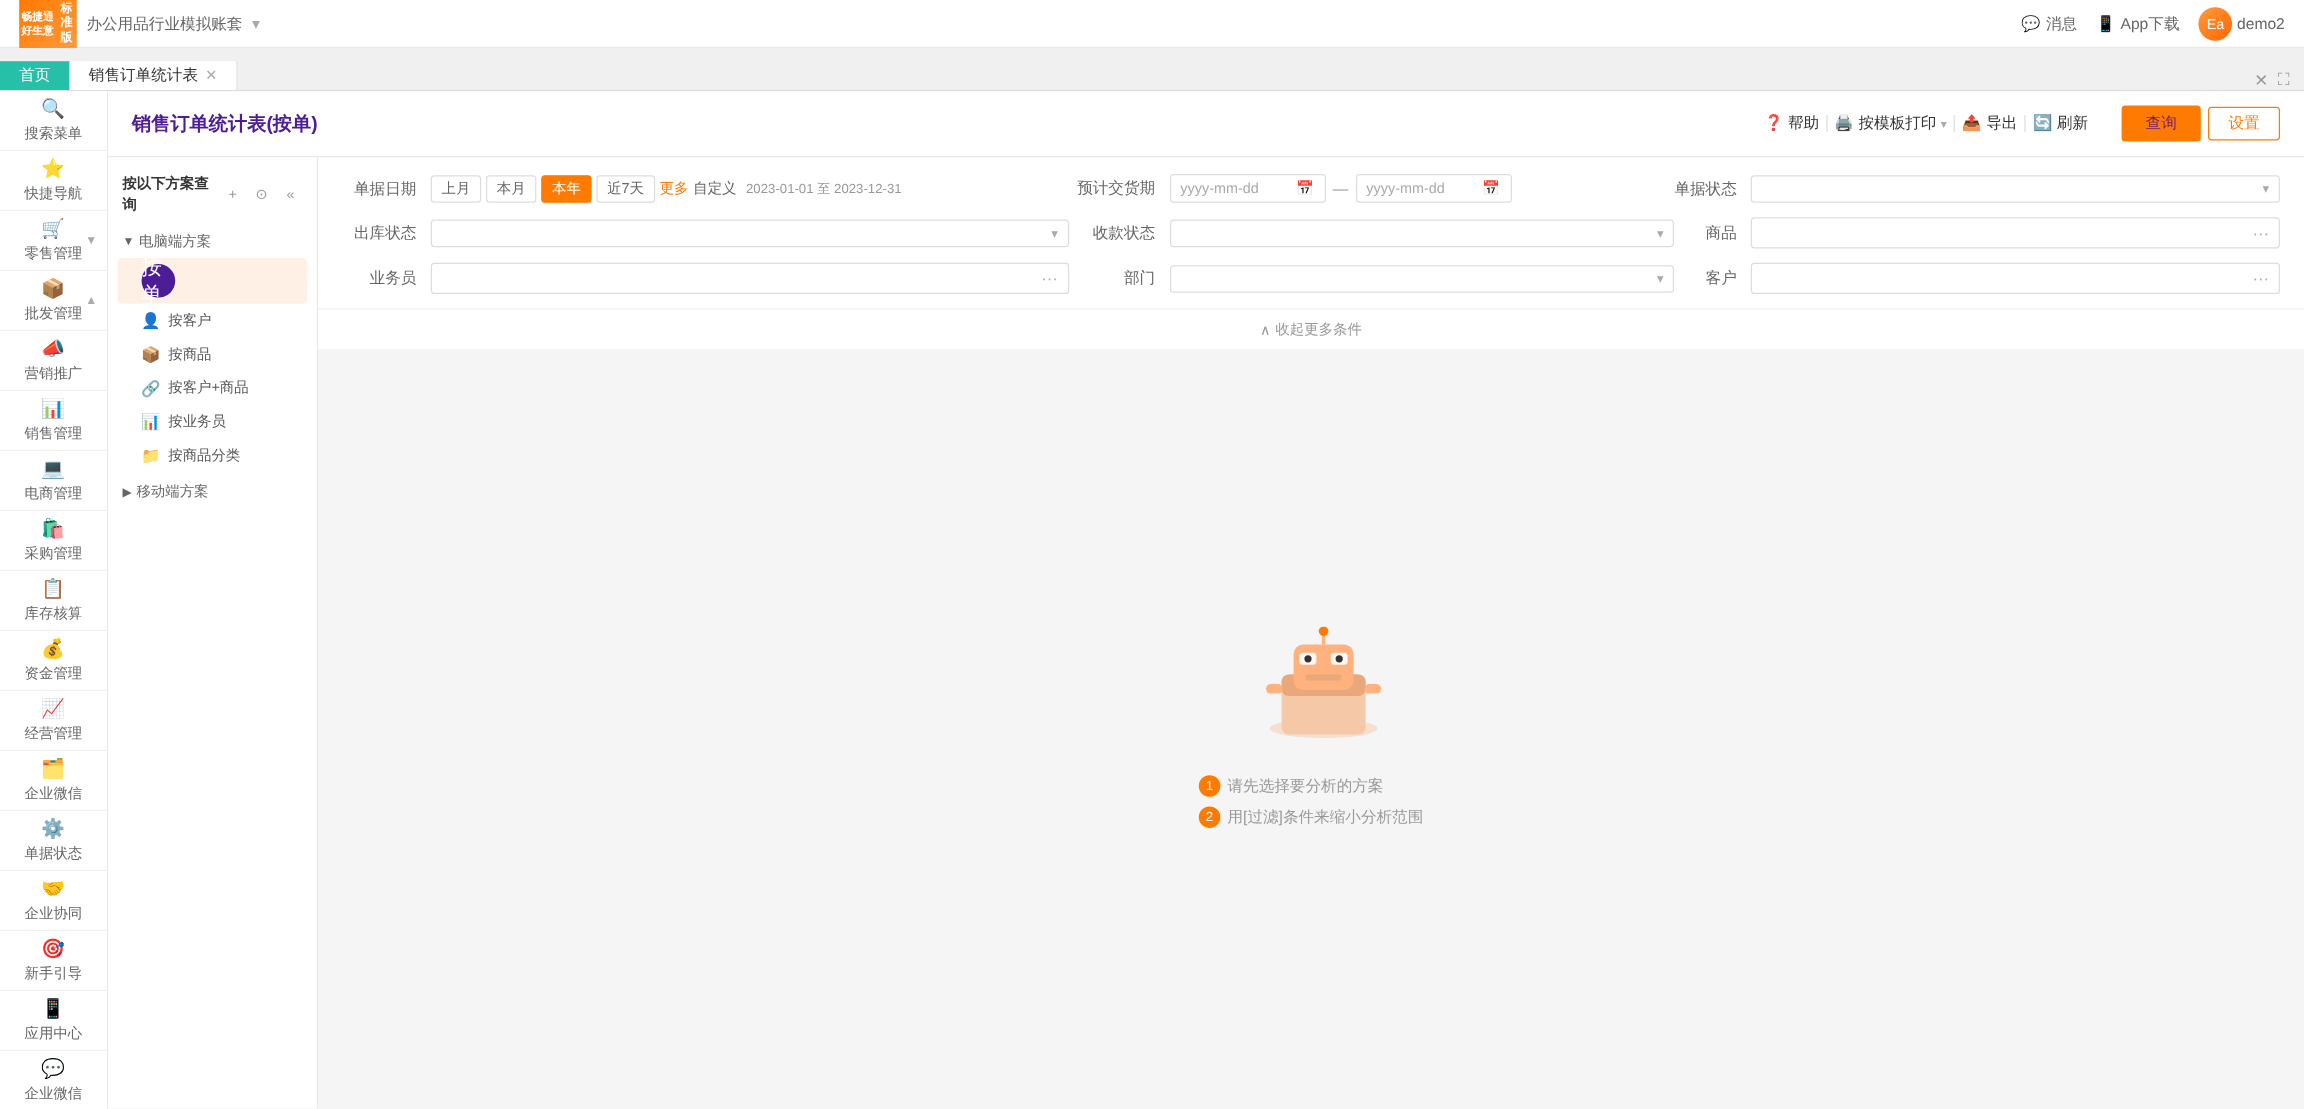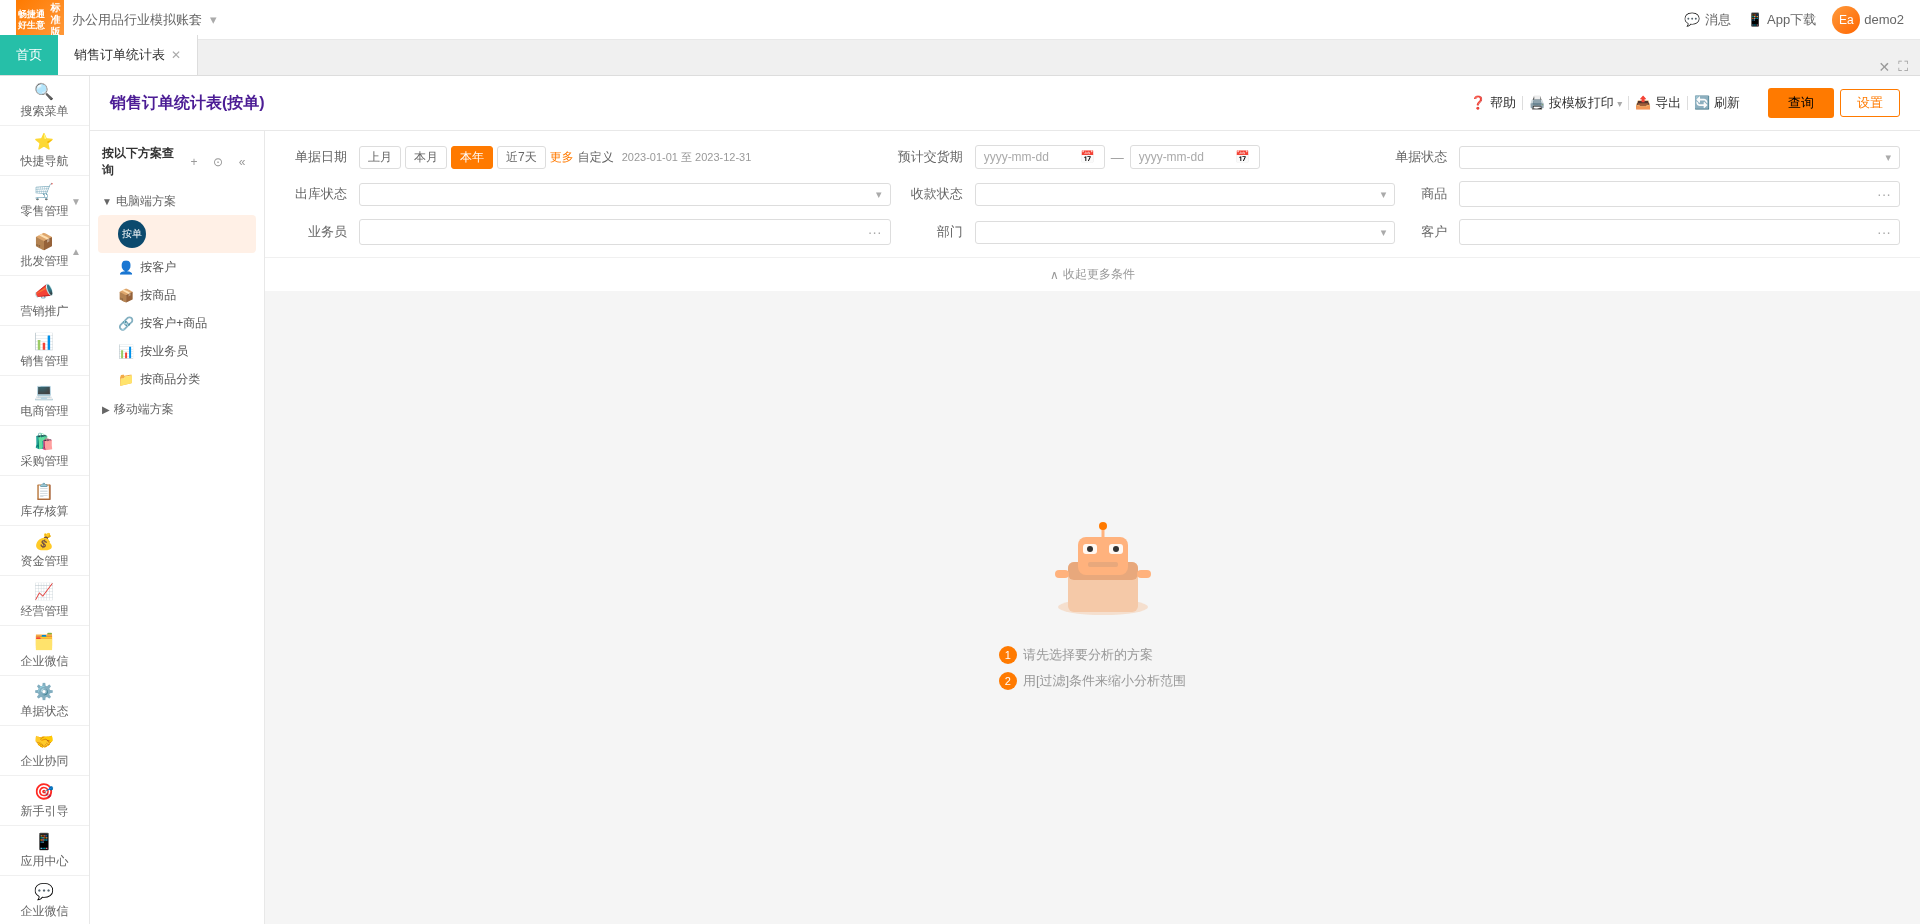--- a/index.html
+++ b/index.html
@@ -29,21 +29,21 @@
     
     .tabbar {
       height: 36px;
       background: #f0f0f0;
       display: flex;
       align-items: flex-end;
       padding: 0 0 0 0;
       border-bottom: 1px solid #ddd;
     }
     .tab-item {
-      height: 40px; padding: 0 16px;
+      height: 24px; padding: 0 16px;
       display: flex; align-items: center; gap: 6px;
       background: #f0f0f0; color: #666; font-size: 13px;
       border-right: 1px solid #ddd; cursor: pointer;
     }
     .tab-item.active { background: #fff; color: #333; border-bottom: none; }
     .tab-item.home { background: #26bfa8; color: #fff; border: none; }
 
     
     .main-layout { display: flex; height: calc(924px - 76px); }
 
@@ -65,21 +65,21 @@
     .content-area { flex: 1; overflow: hidden; display: flex; flex-direction: column; }
 
     
     .page-header {
       background: #fff; padding: 12px 20px 0 20px;
       border-bottom: 1px solid #e8e8e8;
       display: flex; align-items: center; justify-content: space-between;
     }
     .page-title { font-size: 16px; font-weight: bold; color: #4c1d95; padding-bottom: 12px; }
     .query-btn {
-      background: #ff7a00; color: #000000; border: none;
+      background: #ff7a00; color: #701a75; border: none;
       padding: 6px 20px; border-radius: 3px; cursor: pointer; font-size: 13px;
     }
     .settings-btn {
       background: #fff; color: #ff7a00; border: 1px solid #ff7a00;
       padding: 4px 16px; border-radius: 3px; cursor: pointer; font-size: 13px;
     }
 
     
     .inner-layout { display: flex; flex: 1; overflow: hidden; }
 
@@ -99,23 +99,23 @@
     .tree-section { padding: 0 8px; }
     .tree-group-label { display: flex; align-items: center; gap: 4px; padding: 4px 4px; font-size: 12px; color: #666; cursor: pointer; }
     .tree-group-label .tree-arrow { font-size: 10px; }
     .tree-item {
       display: flex; align-items: center; gap: 6px;
       padding: 5px 8px 5px 20px; font-size: 12px; color: #555;
       cursor: pointer; border-radius: 4px; margin: 1px 0;
     }
     .tree-item.active { background: #fff0e6; color: #ff7a00; }
     .tree-active-dot {
-      width: 28px; height: 28px; background: #0c4a6e; border-radius: 50%;
+      width: 28px; height: 28px; background: #4c1d95; border-radius: 50%;
       display: flex; align-items: center; justify-content: center;
-      color: #fff; font-size: 10px; flex-shrink: 0;
+      color: #fff; font-size: 17px; flex-shrink: 0;
     }
     .filter-label { width: 70px; color: #666; font-size: 13px; flex-shrink: 0; text-align: right; padding-right: 8px; }
 
     
     .date-quick { display: flex; gap: 4px; align-items: center; }
     .dq-btn { padding: 2px 8px; border: 1px solid #ddd; border-radius: 3px; font-size: 12px; color: #666; cursor: pointer; background: #fff; }
     .dq-btn.active { background: #ff7a00; color: #fff; border-color: #ff7a00; }
     .dq-more { color: #ff7a00; font-size: 12px; cursor: pointer; }
     .dq-custom { color: #666; font-size: 12px; cursor: pointer; }
     .date-sub { font-size: 11px; color: #999; margin-left: 4px; white-space: nowrap; }
@@ -373,21 +373,21 @@
             <span>移动端方案</span>
           </div>
         </div>
       </div>
 
       <div class="content-right">
 
         <div class="filter-section">
           <div class="filter-body">
 
-            <div style="display:flex;align-items:center;gap:0;margin-bottom:12px;">
+            <div style="display:flex;align-items:flex-end;gap:0;margin-bottom:12px;">
 
               <div style="display:flex;align-items:center;gap:4px;flex:1.2;">
                 <span class="filter-label">单据日期</span>
                 <div style="display:flex;flex-direction:column;gap:2px;">
                   <div class="date-quick">
                     <button class="dq-btn">上月</button>
                     <button class="dq-btn">本月</button>
                     <button class="dq-btn active">本年</button>
                     <button class="dq-btn">近7天</button>
                     <span class="dq-more">更多</span>

